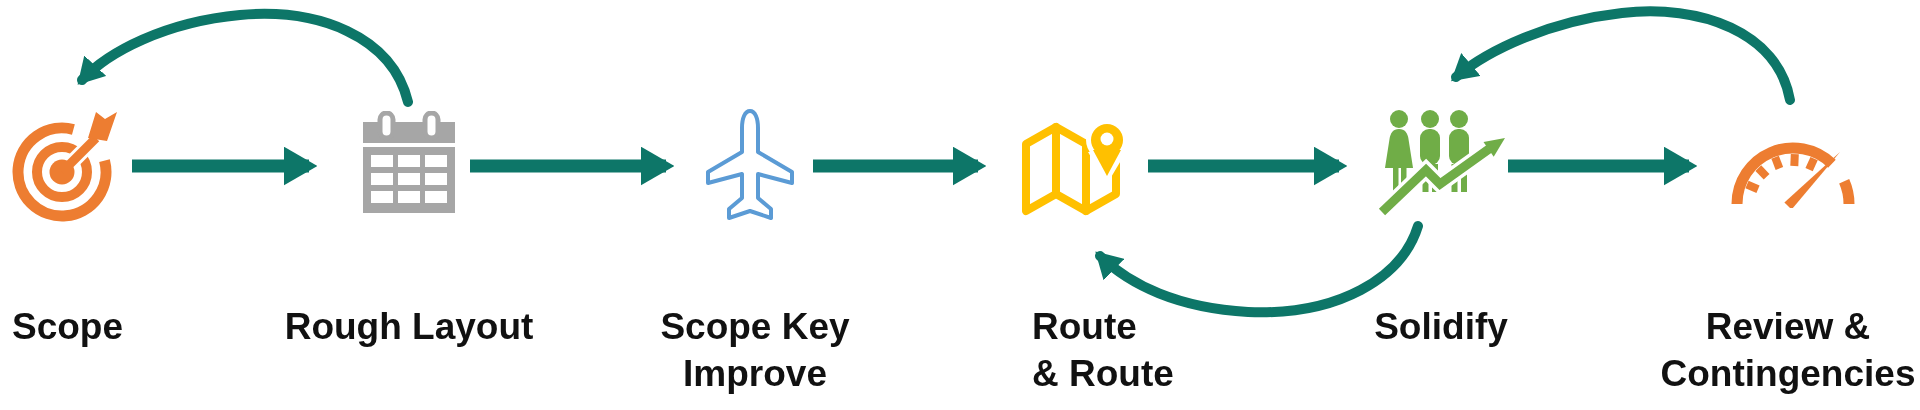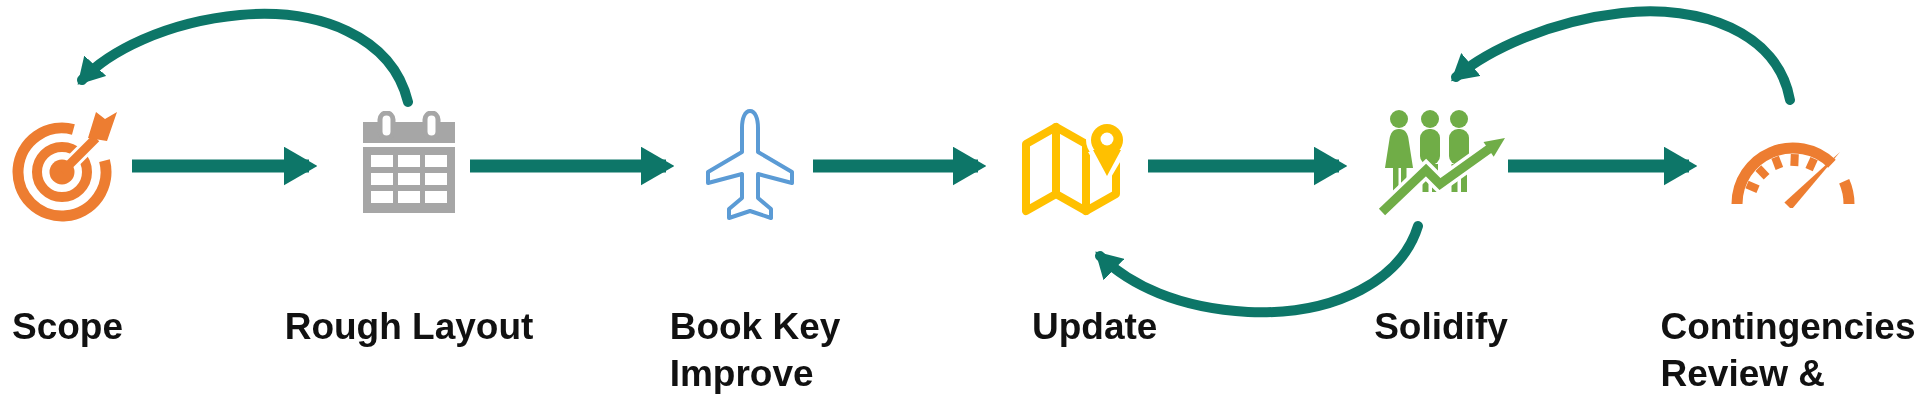--- a/index.html
+++ b/index.html
@@ -13,21 +13,21 @@
   .layer{position:absolute;left:0;top:0;}
   .icon{position:absolute;}
   .step-label{
     position:absolute;
     top:303px;
     font-weight:700;
     font-size:37px;
     line-height:47px;
     color:#111111;
     white-space:nowrap;
-    text-align:left;
+    text-align:center;
   }
   .step-label span{display:block;}
   .step-label.align-left{text-align:left;}
   .step-label.centered{transform:translateX(-50%);}
 </style>
 </head>
 <body>
 
 <div class="canvas">
 
@@ -133,27 +133,28 @@
 
   <div class="step-label align-left" style="left:12px">
     <span>Scope</span>
     <span></span>
   </div>
   <div class="step-label centered" style="left:409px">
     <span>Rough Layout</span>
     <span></span>
   </div>
   <div class="step-label centered" style="left:755px">
-    <span>Book Key</span>
+    <span>Scope Key</span>
     <span>Improve</span>
   </div>
   <div class="step-label align-left" style="left:1032px">
-    <span>Update</span>
+    <span>Route</span>
+    <span>&amp; Route</span>
   </div>
   <div class="step-label centered" style="left:1441px">
     <span>Solidify</span>
   </div>
   <div class="step-label centered" style="left:1788px">
+    <span>Review &amp;</span>
     <span>Contingencies</span>
-    <span>Review &amp;</span>
   </div>
 
 </div>
 
 </body></html>

